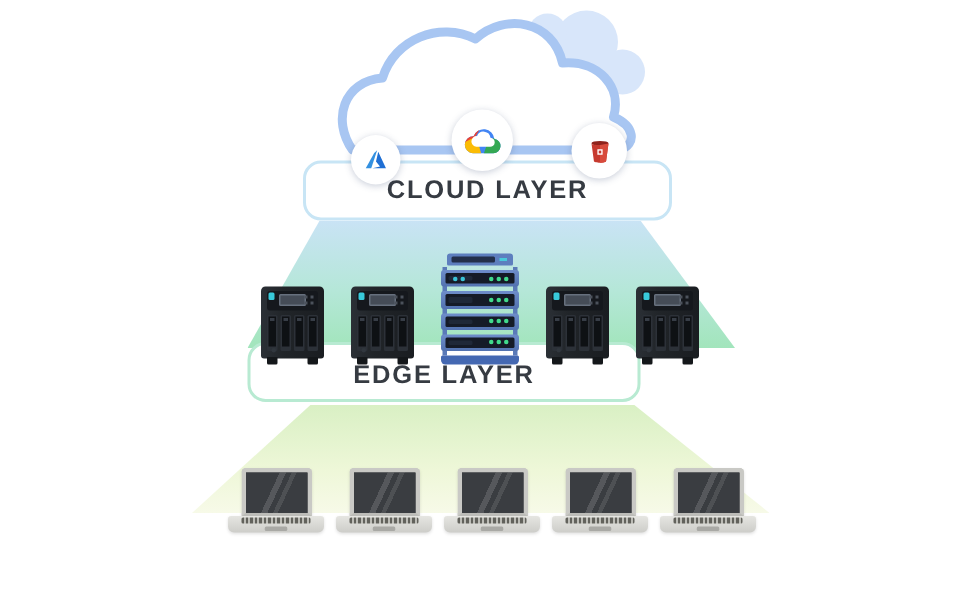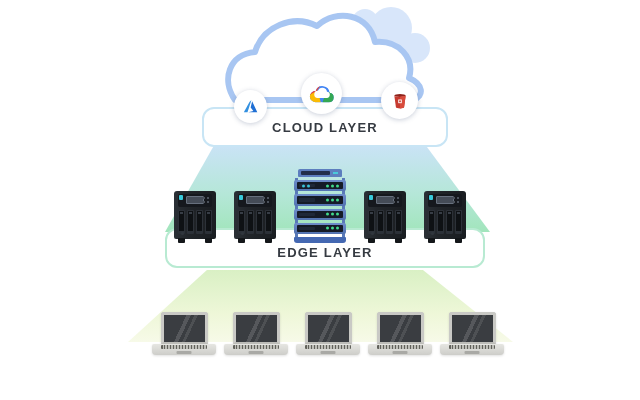--- a/index.html
+++ b/index.html
@@ -20,23 +20,23 @@
     clip-path:polygon(20.5% 0,76.6% 0,100% 100%,0 100%);
   }
   
   .cloud-svg{position:absolute;left:218px;top:6px;width:222px;height:102px;z-index:0;}
   
   .pill{
     position:absolute;box-sizing:border-box;background:#fff;border:2px solid;
     border-radius:12px;display:flex;justify-content:center;z-index:1;
   }
   .pill-cloud{left:202px;top:107px;width:246px;height:40px;border-color:#c8e5f5;align-items:center;}
-  .pill-edge{left:165px;top:228px;width:320px;height:40px;border-color:#b8ead2;align-items:flex-end;padding-bottom:6px;}
+  .pill-edge{left:165px;top:228px;width:262px;height:40px;border-color:#b8ead2;align-items:flex-end;padding-bottom:6px;}
   .pill-drive{left:128px;top:340px;width:385px;height:42px;border-color:#e6f2c2;align-items:flex-end;padding-bottom:8px;}
-  .pill-label{font-weight:700;font-size:13px;letter-spacing:1.2px;color:#363b42;white-space:nowrap;}
+  .pill-label{font-weight:700;font-size:17px;letter-spacing:1.2px;color:#363b42;white-space:nowrap;}
   
   .prov{
     position:absolute;background:#fff;border-radius:50%;z-index:3;
     box-shadow:0 1px 5px rgba(60,80,120,.28);
     display:flex;align-items:center;justify-content:center;
   }
   .prov-azure{left:234px;top:90px;width:33px;height:33px;}
   .prov-gcp{left:301px;top:73px;width:41px;height:41px;}
   .prov-s3{left:381px;top:82px;width:37px;height:37px;}
   

